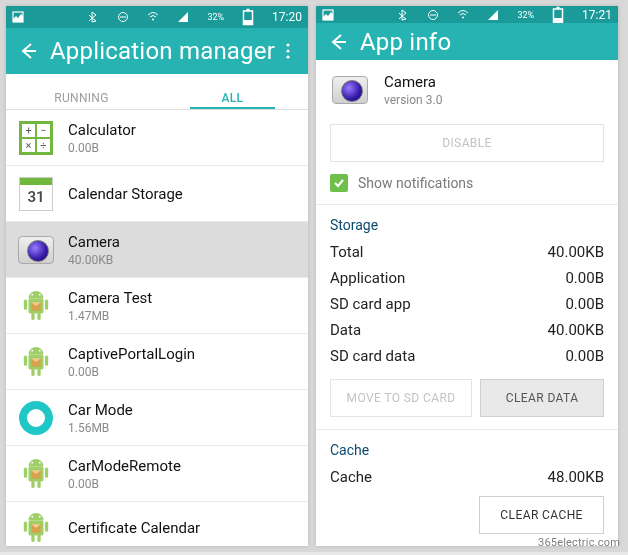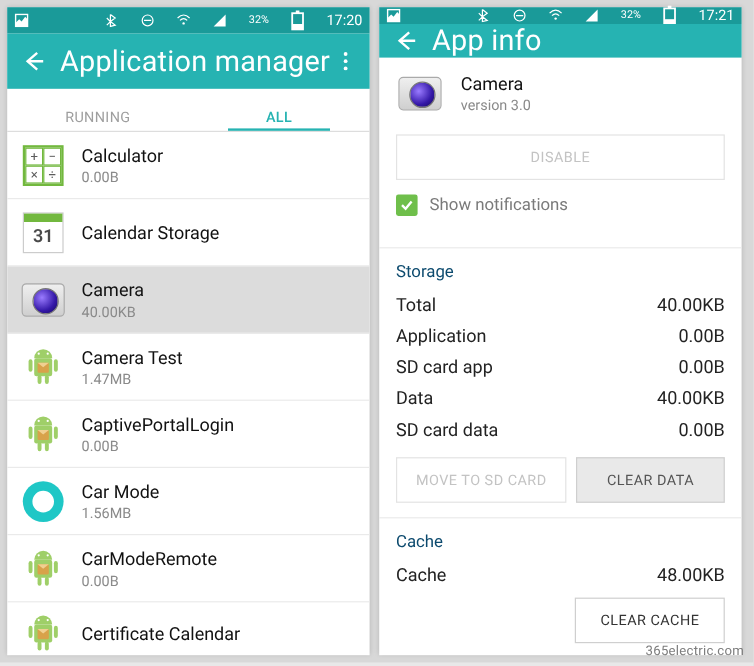--- a/index.html
+++ b/index.html
@@ -130,21 +130,21 @@
   .appheader .apptext .appname{font-size:15px;}
   .appheader .apptext .appsize{font-size:12px;}
   .btnrow{display:flex;gap:10px;padding:8px 14px 10px;}
   .btn{
     flex:1;height:38px;border:1px solid #cfcfcf;background:#fff;
     display:flex;align-items:center;justify-content:center;
     font-size:12px;color:#333;letter-spacing:0.4px;
   }
   .btn.disabled{color:#c3c3c3;border-color:#e3e3e3;}
   .btn.grey{background:#e9e9e9;color:#555;}
-  .chkrow{display:flex;align-items:center;padding:2px 14px 26px;font-size:14px;color:#7a7a7a;border-bottom:1px solid #eaeaea;}
+  .chkrow{display:flex;align-items:center;padding:2px 14px 12px;font-size:14px;color:#7a7a7a;border-bottom:1px solid #eaeaea;}
   .chk{width:18px;height:18px;background:#6fbf4b;border-radius:2px;margin-right:10px;display:flex;align-items:center;justify-content:center;}
   .chk svg{width:12px;height:12px;}
   .sectiontitle{font-size:14px;color:#0c4a6e;padding:12px 14px 6px;}
   .kv{display:flex;justify-content:space-between;padding:4px 14px;font-size:15px;color:#222;}
   .kv .v{color:#222;}
   .storagebtns{display:flex;gap:8px;padding:10px 14px 12px;border-bottom:1px solid #eaeaea;}
   .watermark{
     position:absolute;right:8px;bottom:6px;font-size:11px;color:#7d7d7d;letter-spacing:0.2px;
   }
 </style>

